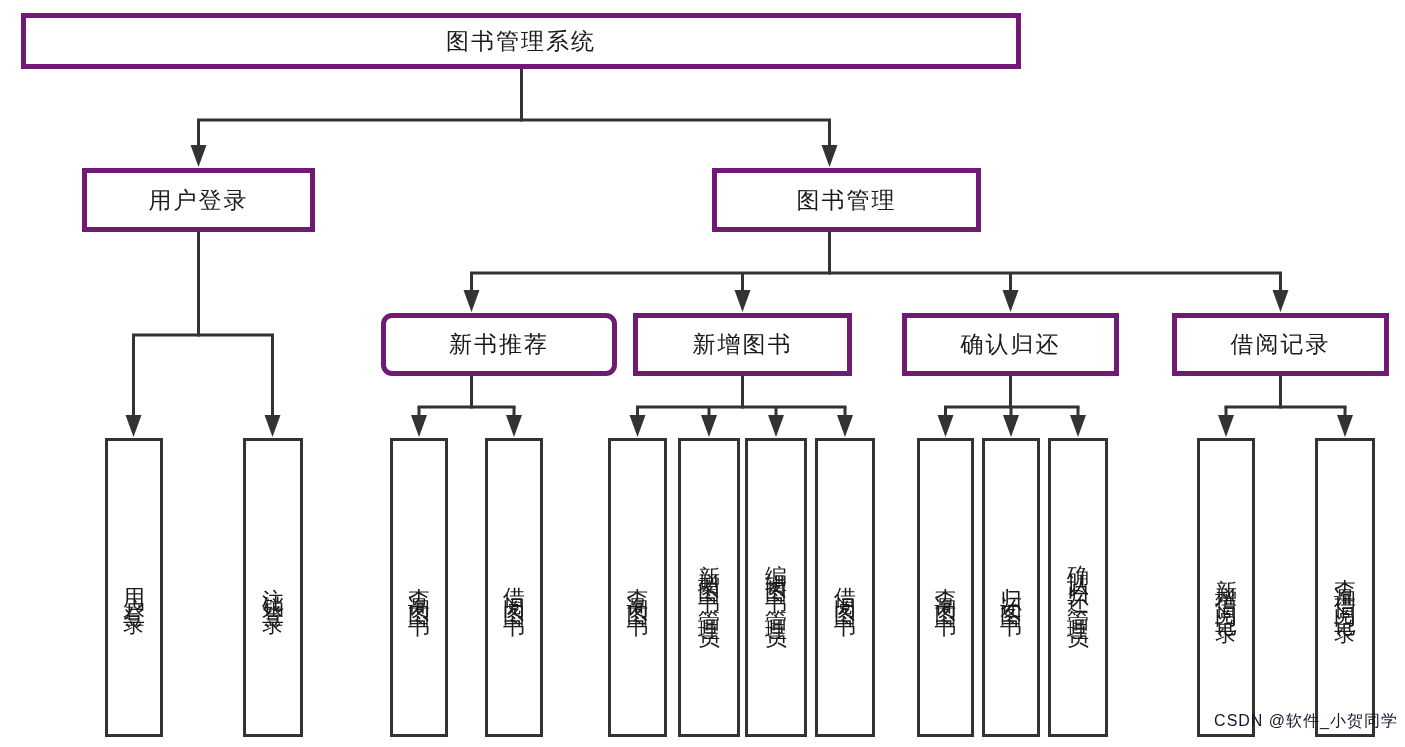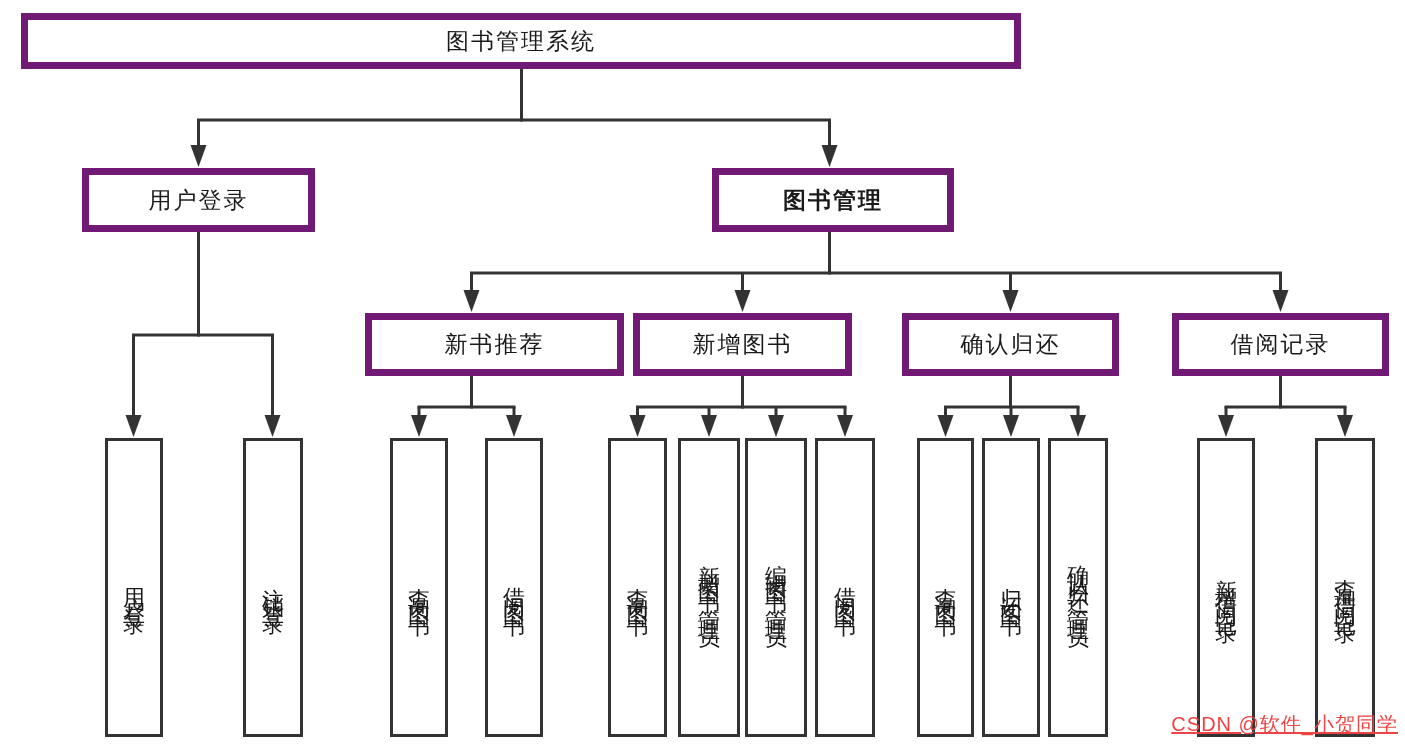--- a/index.html
+++ b/index.html
@@ -2,33 +2,33 @@
 <html><head>
 <meta charset="utf-8">
 <style>
   html,body{margin:0;padding:0;background:#fff;}
   .stage{
     position:relative;width:1405px;height:747px;background:#ffffff;
     font-family:"Liberation Sans", sans-serif;overflow:hidden;
   }
   .wires{position:absolute;left:0;top:0;z-index:0;}
   .node{
-    position:absolute;box-sizing:border-box;border:7px solid #701a75;background:#ffffff;
+    position:absolute;box-sizing:border-box;border:5px solid #701a75;background:#ffffff;
     display:flex;align-items:center;justify-content:center;
     font-size:23px;color:#1a1a1a;letter-spacing:2px;z-index:1;white-space:nowrap;
   }
   .col{
     position:absolute;box-sizing:border-box;border:3px solid #333333;background:#ffffff;
     display:flex;align-items:center;justify-content:center;
     writing-mode:vertical-rl;text-orientation:mixed;
     font-size:22px;letter-spacing:9px;color:#1a1a1a;z-index:1;line-height:1.1;
   }
   .watermark{
     position:absolute;top:711px;right:7px;z-index:3;
-    font-size:20px;color:#ef4444;letter-spacing:1px;white-space:nowrap;text-decoration:underline;
+    font-size:16px;color:#0f172a;letter-spacing:1px;white-space:nowrap;
   }
 </style>
 </head>
 <body>
 
 <div class="stage">
 
   <svg class="wires" width="1405" height="747" viewBox="0 0 1405 747">
     <g stroke="#333333" stroke-width="3" fill="none">
 
@@ -95,25 +95,25 @@
     </g>
   </svg>
 
   <div class="node" style="left:21px;top:13px;width:1000px;height:56px;">
     <span>图书管理系统</span>
   </div>
 
   <div class="node" style="left:82px;top:168px;width:233px;height:64px;">
     <span>用户登录</span>
   </div>
-  <div class="node" style="left:712px;top:168px;width:242px;height:64px;font-weight:bold;">
+  <div class="node" style="left:712px;top:168px;width:269px;height:64px;">
     <span>图书管理</span>
   </div>
 
-  <div class="node" style="left:365px;top:313px;width:259px;height:63px;">
+  <div class="node" style="left:381px;top:313px;width:236px;height:63px;border-radius:11px;">
     <span>新书推荐</span>
   </div>
   <div class="node" style="left:633px;top:313px;width:219px;height:63px;">
     <span>新增图书</span>
   </div>
   <div class="node" style="left:902px;top:313px;width:217px;height:63px;">
     <span>确认归还</span>
   </div>
   <div class="node" style="left:1172px;top:313px;width:217px;height:63px;">
     <span>借阅记录</span>

